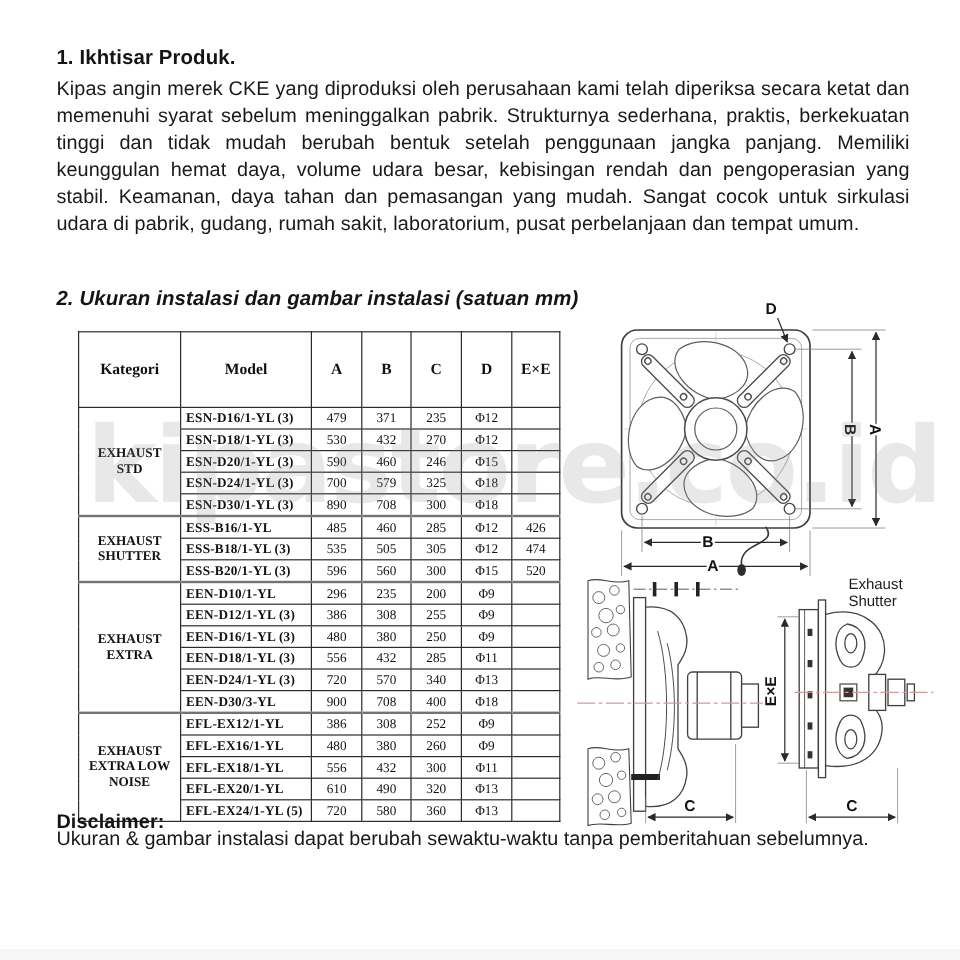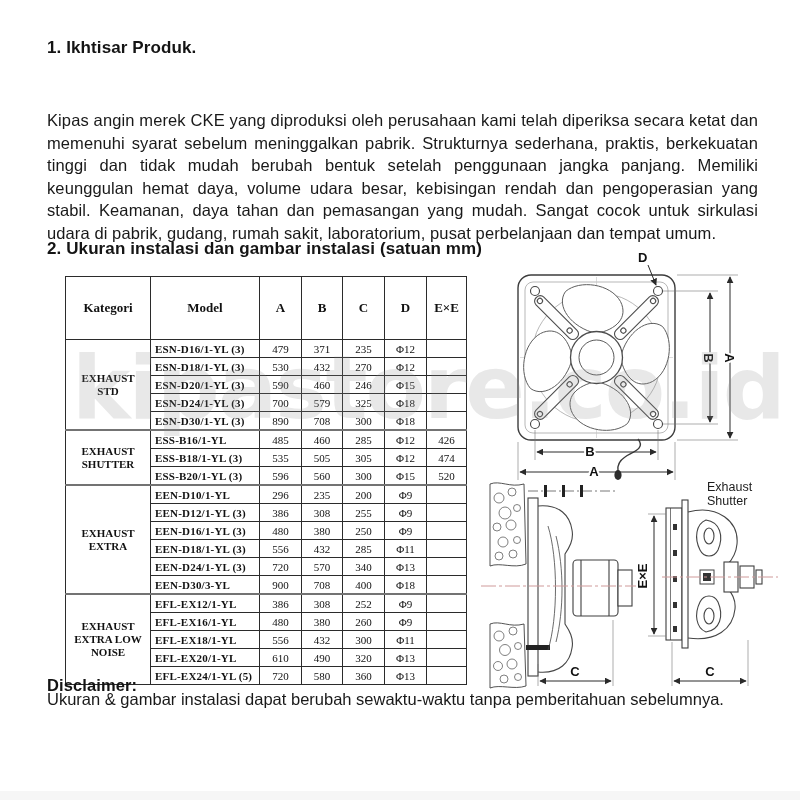--- a/index.html
+++ b/index.html
@@ -4,21 +4,21 @@
 <style>
   html,body{margin:0;padding:0;}
   body{
     width:800px;height:800px;background:#ffffff;position:relative;
     font-family:"Liberation Sans",sans-serif;color:#141414;overflow:hidden;
   }
   .abs{position:absolute;}
   .h1{font-size:17px;font-weight:bold;letter-spacing:.1px;}
   .body-text{
     width:711px;font-size:16.5px;line-height:22.6px;text-align:justify;
-    color:#191919;letter-spacing:.1px;margin-top:46px;
+    color:#191919;letter-spacing:.1px;
   }
   
   table.spec{
     border-collapse:collapse;table-layout:fixed;width:401px;
     font-family:"Liberation Serif",serif;color:#111;margin-left:16px;
   }
   table.spec th,table.spec td{
     border:1px solid #2b2b2b;padding:0 2px;text-align:center;overflow:hidden;
     white-space:nowrap;
   }
@@ -37,21 +37,21 @@
   .footband{left:0;bottom:0;width:800px;height:9px;background:#f6f6f6;}
   svg text{font-family:"Liberation Sans",sans-serif;}
 </style>
 </head>
 <body>
 
 <div class="abs h1" style="left:47px;top:38px;">1. Ikhtisar Produk.</div>
 
 <div class="abs body-text" style="left:47px;top:63px;">Kipas angin merek CKE yang diproduksi oleh perusahaan kami telah diperiksa secara ketat dan memenuhi syarat sebelum meninggalkan pabrik. Strukturnya sederhana, praktis, berkekuatan tinggi dan tidak mudah berubah bentuk setelah penggunaan jangka panjang. Memiliki keunggulan hemat daya, volume udara besar, kebisingan rendah dan pengoperasian yang stabil. Keamanan, daya tahan dan pemasangan yang mudah. Sangat cocok untuk sirkulasi udara di pabrik, gudang, rumah sakit, laboratorium, pusat perbelanjaan dan tempat umum.</div>
 
-<div class="abs h1" style="left:47px;top:239px;">2. Ukuran instalasi dan gambar instalasi (satuan mm)</div>
+<div class="abs h1" style="left:47px;top:239px;font-style:italic;">2. Ukuran instalasi dan gambar instalasi (satuan mm)</div>
 
 <table class="spec abs" style="left:49px;top:276px;">
   <colgroup>
     <col style="width:85px">
       <col style="width:109px">
       <col style="width:42px">
     <col style="width:41px">
       <col style="width:42px">
       <col style="width:42px">
       <col style="width:40px">

